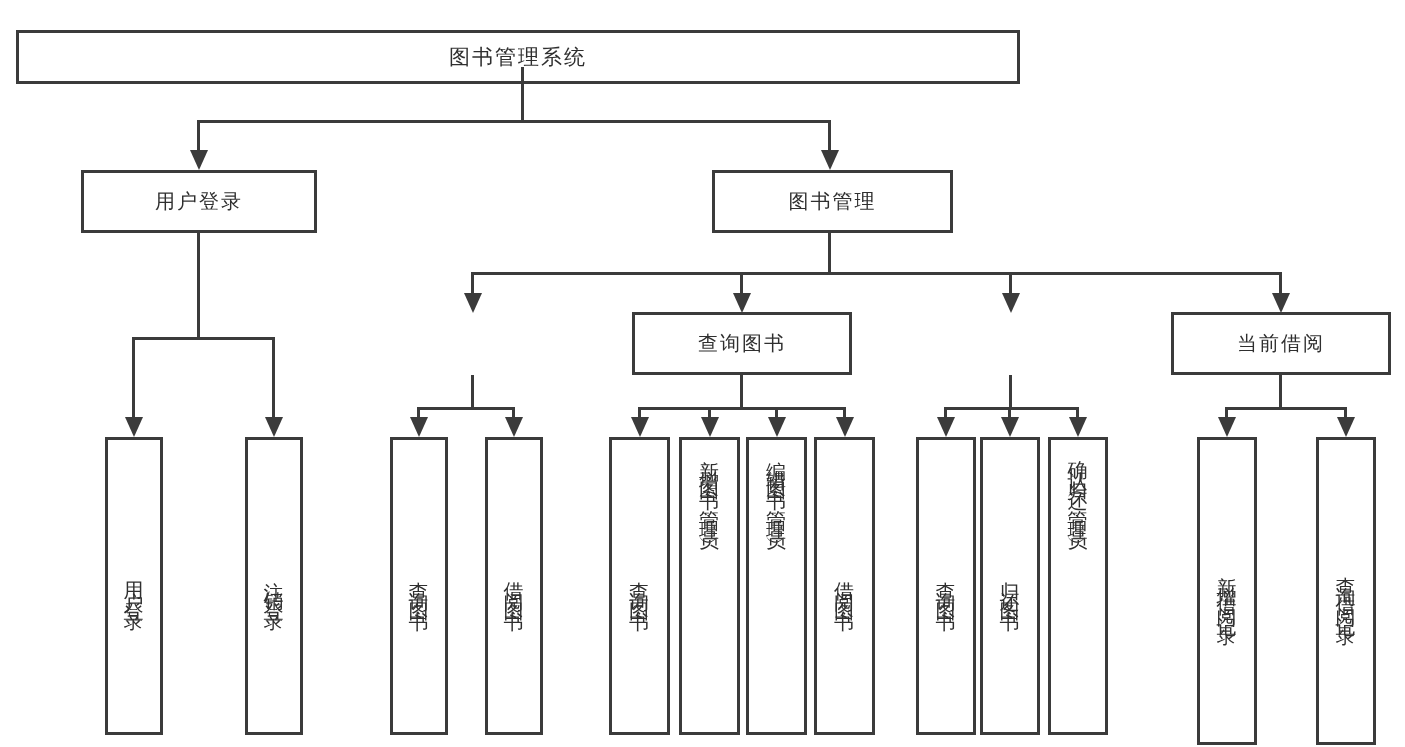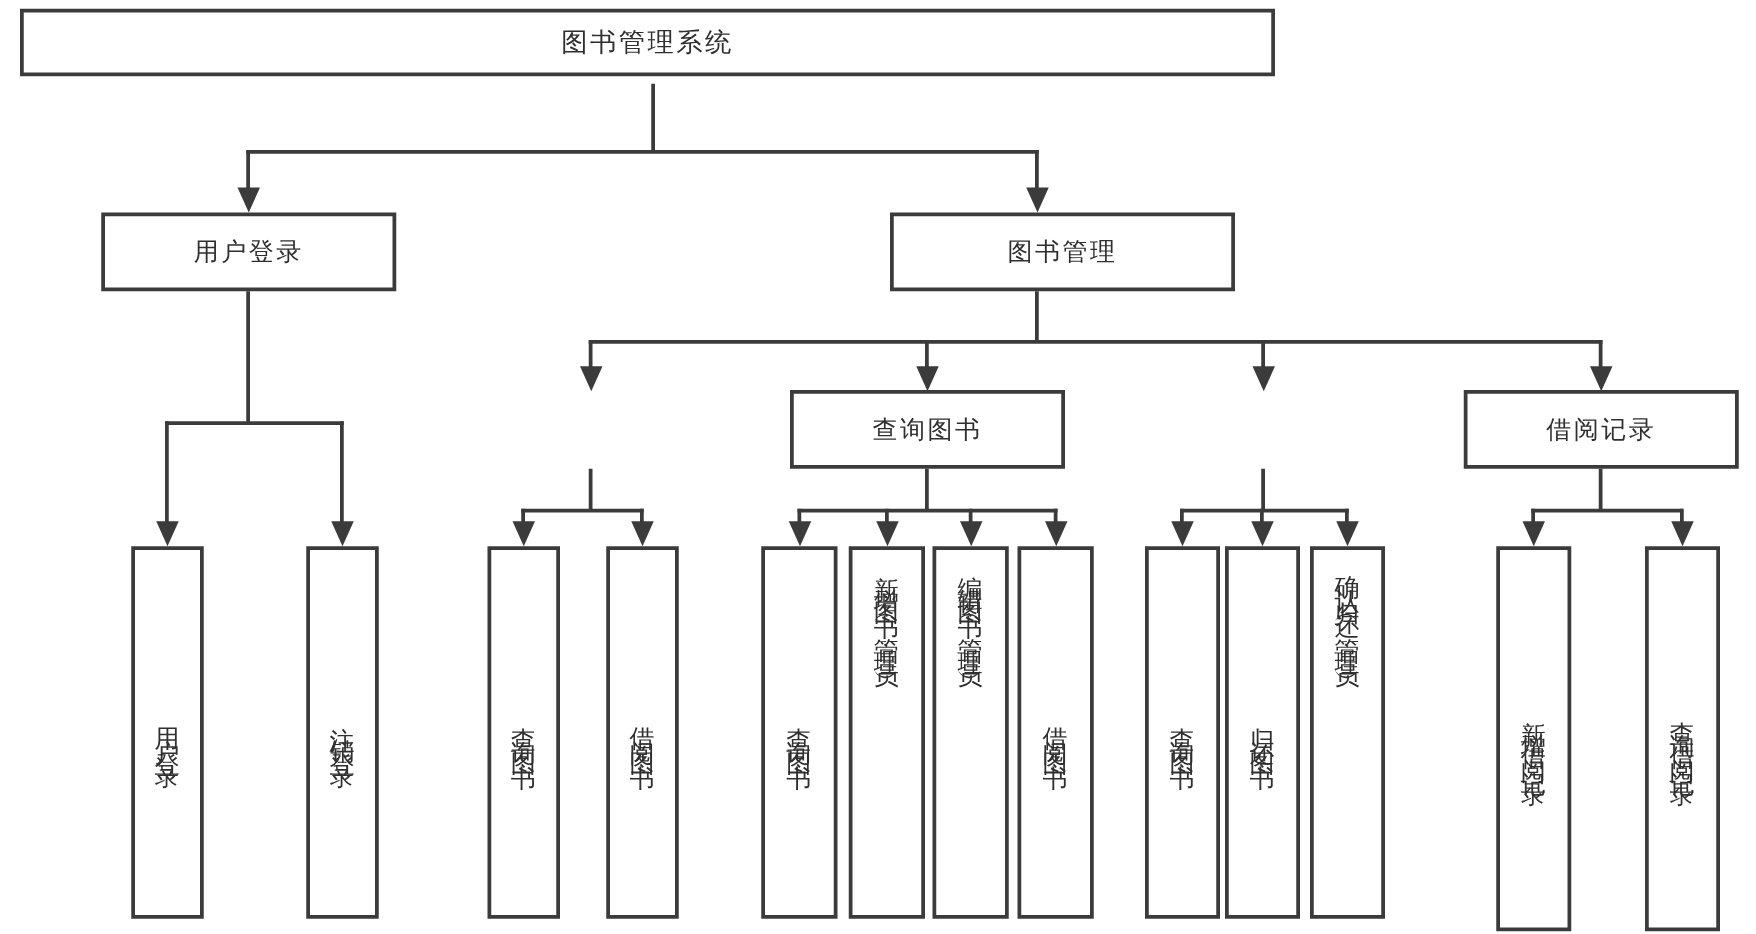--- a/index.html
+++ b/index.html
@@ -26,35 +26,35 @@
   }
   .watermark{
     position:absolute;left:1186px;top:713px;font-size:20px;color:#c3c3c3;z-index:10;white-space:nowrap;
   }
 </style>
 </head>
 <body>
 
 <div class="canvas">
 
-  <div class="box root" style="left:16px;top:7px;width:1004px;height:54px;">
+  <div class="box root" style="left:16px;top:30px;width:1004px;height:54px;">
     <span>图书管理系统</span>
   </div>
 
   <div class="vline" style="left:521px;top:67px;height:55px;"></div>
   <div class="hline" style="left:197px;top:120px;width:634px;"></div>
   <div class="vline" style="left:197px;top:120px;height:32px;"></div>
   <div class="arrow" style="left:190px;top:150px;"></div>
   <div class="vline" style="left:828px;top:120px;height:32px;"></div>
   <div class="arrow" style="left:821px;top:150px;"></div>
 
   <div class="box" style="left:81px;top:170px;width:236px;height:63px;">
     <span>用户登录</span>
   </div>
-  <div class="box" style="left:712px;top:170px;width:276px;height:63px;">
+  <div class="box" style="left:712px;top:170px;width:241px;height:63px;">
     <span>图书管理</span>
   </div>
 
   <div class="vline" style="left:197px;top:233px;height:106px;"></div>
   <div class="hline" style="left:132px;top:337px;width:143px;"></div>
   <div class="vline" style="left:132px;top:337px;height:82px;"></div>
   <div class="arrow" style="left:125px;top:417px;"></div>
   <div class="vline" style="left:272px;top:337px;height:82px;"></div>
   <div class="arrow" style="left:265px;top:417px;"></div>
 
@@ -66,21 +66,21 @@
   <div class="arrow" style="left:733px;top:293px;"></div>
   <div class="vline" style="left:1009px;top:272px;height:23px;"></div>
   <div class="arrow" style="left:1002px;top:293px;"></div>
   <div class="vline" style="left:1279px;top:272px;height:23px;"></div>
   <div class="arrow" style="left:1272px;top:293px;"></div>
 
   <div class="box" style="left:632px;top:312px;width:220px;height:63px;">
     <span>查询图书</span>
   </div>
   <div class="box" style="left:1171px;top:312px;width:220px;height:63px;">
-    <span>借阅记录</span>
+    <span>当前借阅</span>
   </div>
 
   <div class="vline" style="left:471px;top:375px;height:34px;"></div>
   <div class="vline" style="left:740px;top:375px;height:34px;"></div>
   <div class="vline" style="left:1009px;top:375px;height:34px;"></div>
   <div class="vline" style="left:1279px;top:375px;height:34px;"></div>
 
   <div class="hline" style="left:417px;top:407px;width:98px;"></div>
   <div class="vline" style="left:417px;top:407px;height:12px;"></div>
   <div class="arrow" style="left:410px;top:417px;"></div>

